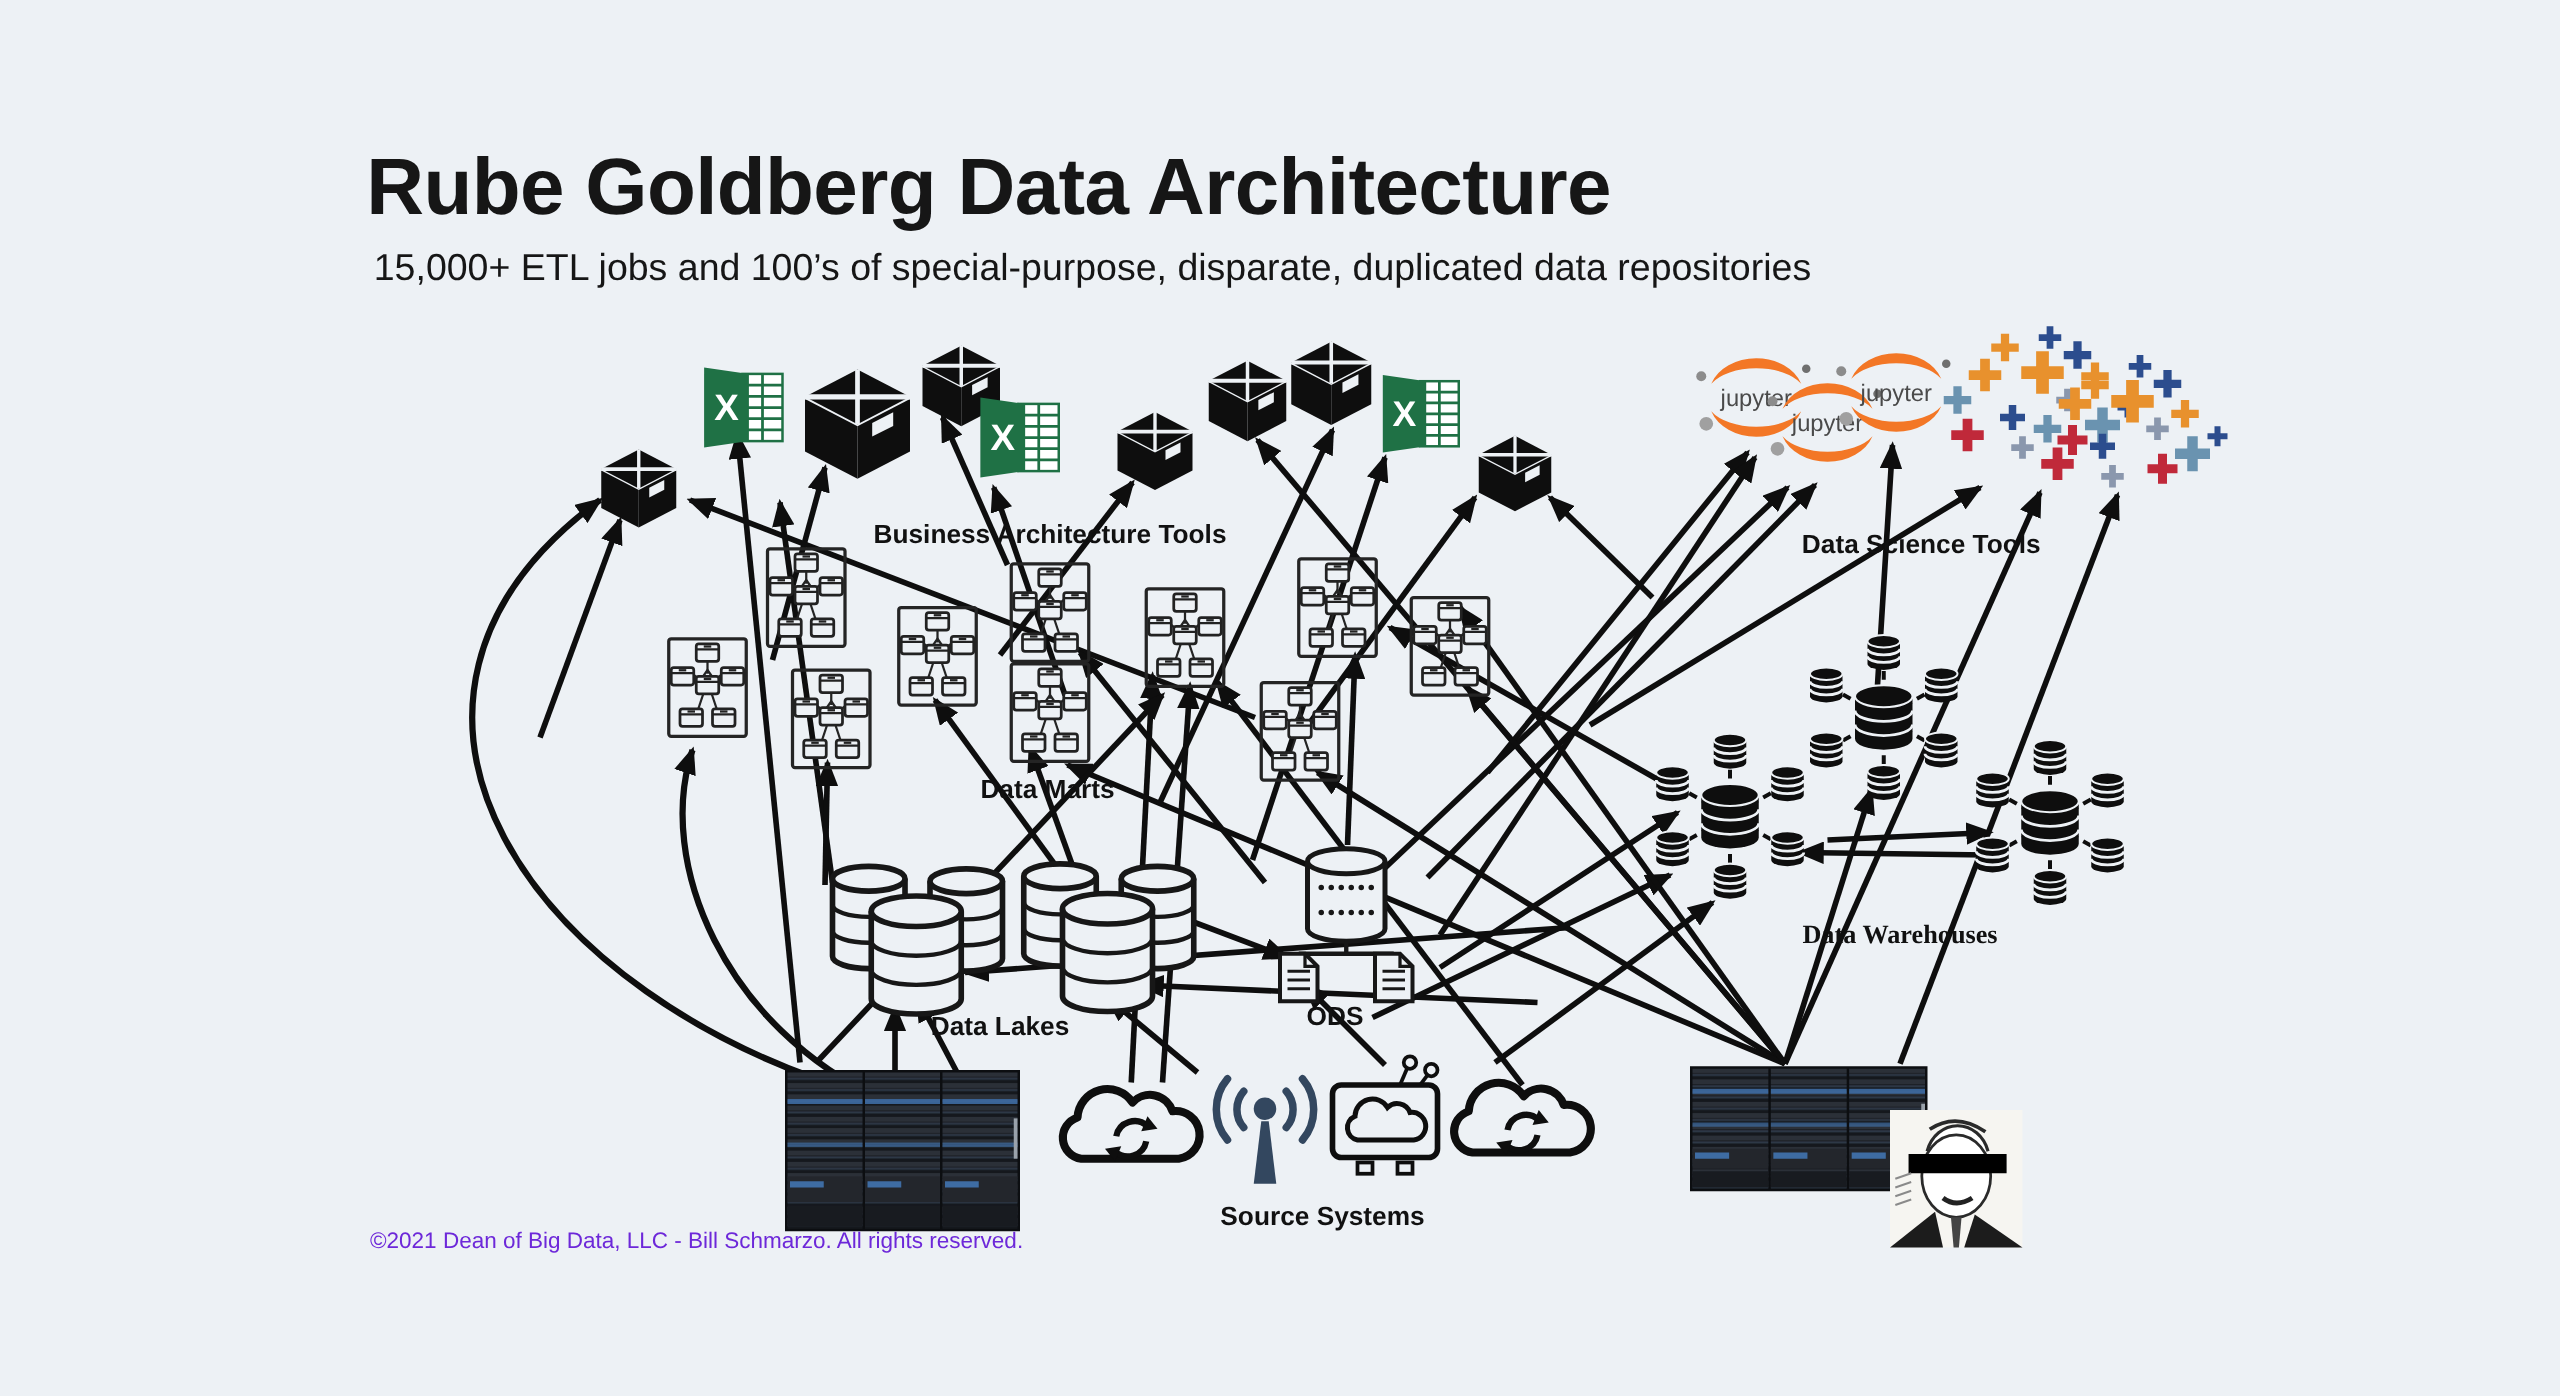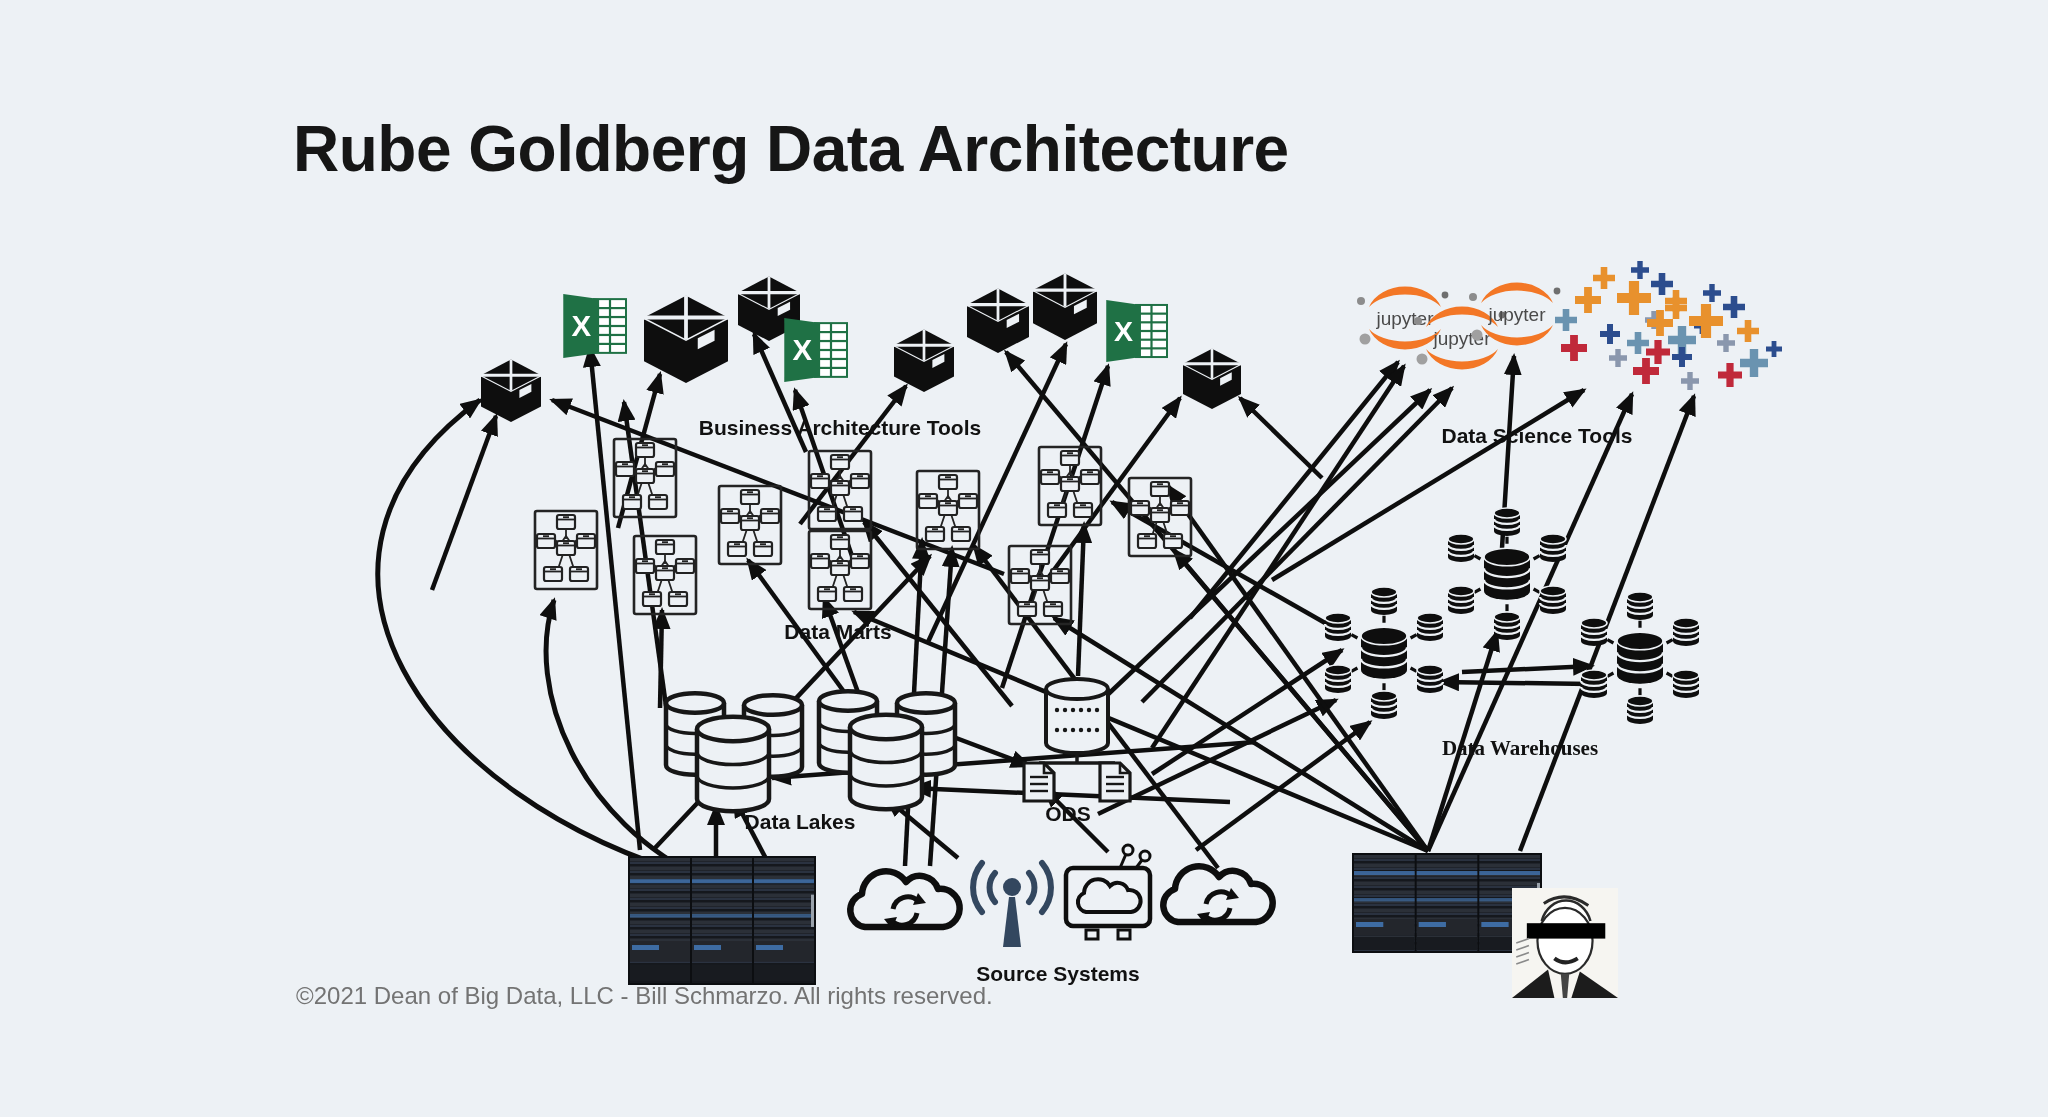--- a/index.html
+++ b/index.html
@@ -5,21 +5,21 @@
   html,body{margin:0;padding:0;background:#dfe3e8;}
   #stage{
     position:relative;width:2048px;height:1117px;overflow:hidden;
     background:#edf1f5;
     font-family:"Liberation Sans","DejaVu Sans",sans-serif;
   }
   #diagram{position:absolute;left:0;top:0;}
   .txt{position:absolute;color:#161616;white-space:nowrap;}
   #title{left:293px;top:112px;font-size:64px;font-weight:600;letter-spacing:-0.5px;}
   #subtitle{left:299px;top:198px;font-size:30px;font-weight:500;}
-  #copyright{left:296px;top:982px;font-size:24px;color:#737373;font-weight:400;}
+  #copyright{left:296px;top:982px;font-size:18px;color:#6d28d9;font-weight:400;}
   .diagram-label{
     position:absolute;transform:translate(-50%,-50%);
     font-size:21px;font-weight:700;color:#111;white-space:nowrap;
   }
 </style>
 </head>
 <body>
 
 <div id="stage">
   <svg id="diagram" width="2048" height="1117" viewBox="0 0 2048 1117">
@@ -754,20 +754,21 @@
         <polygon points="0,110 36.04,81.4 42.400000000000006,110 " fill="#1c1c1c"></polygon>
         <polygon points="106,110 67.84,83.6 59.36000000000001,110" fill="#1c1c1c"></polygon>
         <polygon points="48.760000000000005,85.8 57.24,85.8 55.120000000000005,110 50.879999999999995,110" fill="#444"></polygon>
         <line x1="4.24" y1="55" x2="16.96" y2="50.6" stroke="#8a8a8a" stroke-width="1.6"></line>
         <line x1="4.24" y1="62" x2="16.96" y2="57.6" stroke="#8a8a8a" stroke-width="1.6"></line>
         <line x1="4.24" y1="69" x2="16.96" y2="64.6" stroke="#8a8a8a" stroke-width="1.6"></line>
         <line x1="4.24" y1="76" x2="16.96" y2="71.6" stroke="#8a8a8a" stroke-width="1.6"></line>
       </g>
     </svg>
   <div id="title" class="txt">Rube Goldberg Data Architecture</div>
+  <div id="subtitle" class="txt">15,000+ ETL jobs and 100’s of special-purpose, disparate, duplicated data repositories</div>
   <div id="labels">
       <div class="diagram-label" style="left: 840px; top: 428px;">Business Architecture Tools</div>
       <div class="diagram-label" style="left: 1537px; top: 436px;">Data Science Tools</div>
       <div class="diagram-label" style="left: 838px; top: 632px;">Data Marts</div>
       <div class="diagram-label" style="left: 1520px; top: 748px; font-family: Liberation Serif, serif;">Data Warehouses</div>
       <div class="diagram-label" style="left: 800px; top: 822px;">Data Lakes</div>
       <div class="diagram-label" style="left: 1068px; top: 814px;">ODS</div>
       <div class="diagram-label" style="left: 1058px; top: 974px;">Source Systems</div>
     </div>
   <div id="copyright" class="txt">©2021 Dean of Big Data, LLC - Bill Schmarzo. All rights reserved.</div>

